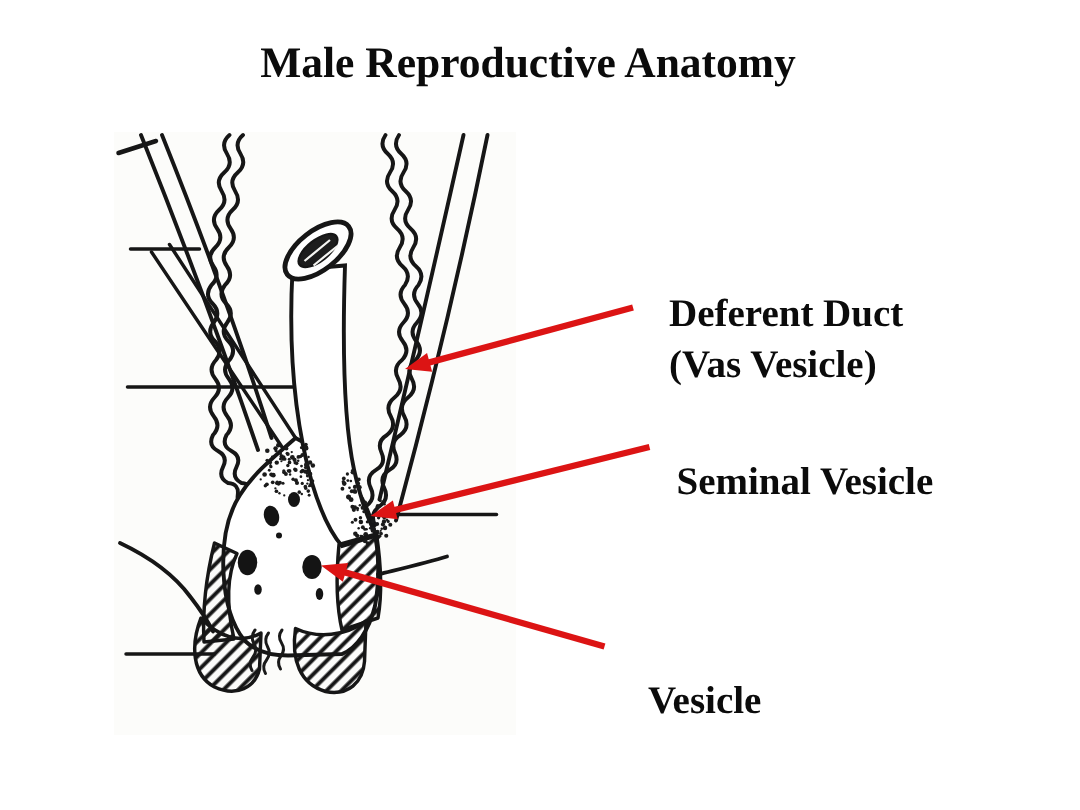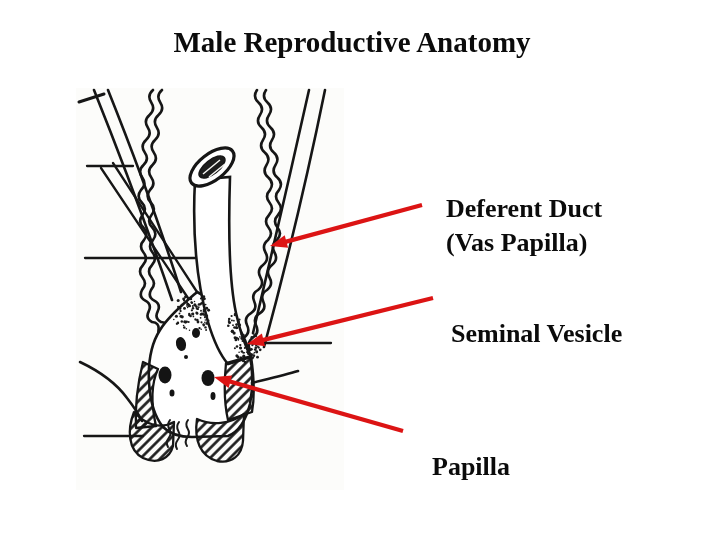--- a/index.html
+++ b/index.html
@@ -4,21 +4,21 @@
 <style>
   html,body{margin:0;padding:0;background:#ffffff;}
   body{width:720px;height:540px;font-family:"Liberation Serif",serif;}
   .slide{position:relative;width:720px;height:540px;background:#ffffff;overflow:hidden;}
   .title{position:absolute;top:26px;left:0;width:704px;margin:0;text-align:center;
          font-size:29px;font-weight:700;color:#0b0b0b;line-height:33px;}
   .diagram-svg{position:absolute;left:0;top:0;width:720px;height:540px;}
   .lbl{position:absolute;font-size:26px;font-weight:700;color:#0b0b0b;
        line-height:34px;white-space:nowrap;margin-top:36px;}
   .lbl-deferent{left:446px;top:156px;}
-  .lbl-seminal{left:451px;top:281px;text-align:right;}
+  .lbl-seminal{left:451px;top:268px;text-align:right;}
   .lbl-papilla{left:432px;top:414px;}
 </style>
 </head>
 <body>
 
 <div class="slide">
 
   <h1 class="title">Male Reproductive Anatomy</h1>
 
   <svg class="diagram-svg" viewBox="0 0 720 540" xmlns="http://www.w3.org/2000/svg">
@@ -297,18 +297,18 @@
         <polygon points="247,344 261.9,333.6 265.1,346.2" fill="#dc1414"></polygon>
       </g>
     <g>
         <line x1="403" y1="431" x2="226.5" y2="380.6" stroke="#dc1414" stroke-width="4.2"></line>
         <polygon points="214,377 232.1,375.4 228.6,387.9" fill="#dc1414"></polygon>
       </g>
   </svg>
 
   <div class="lbl lbl-deferent">
     <div>Deferent Duct</div>
-    <div>(Vas Papilla)</div>
+    <div>(Vas Vesicle)</div>
   </div>
   <div class="lbl lbl-seminal">Seminal Vesicle</div>
-  <div class="lbl lbl-papilla">Papilla</div>
+  <div class="lbl lbl-papilla">Vesicle</div>
 
 </div>
 
 </body></html>

